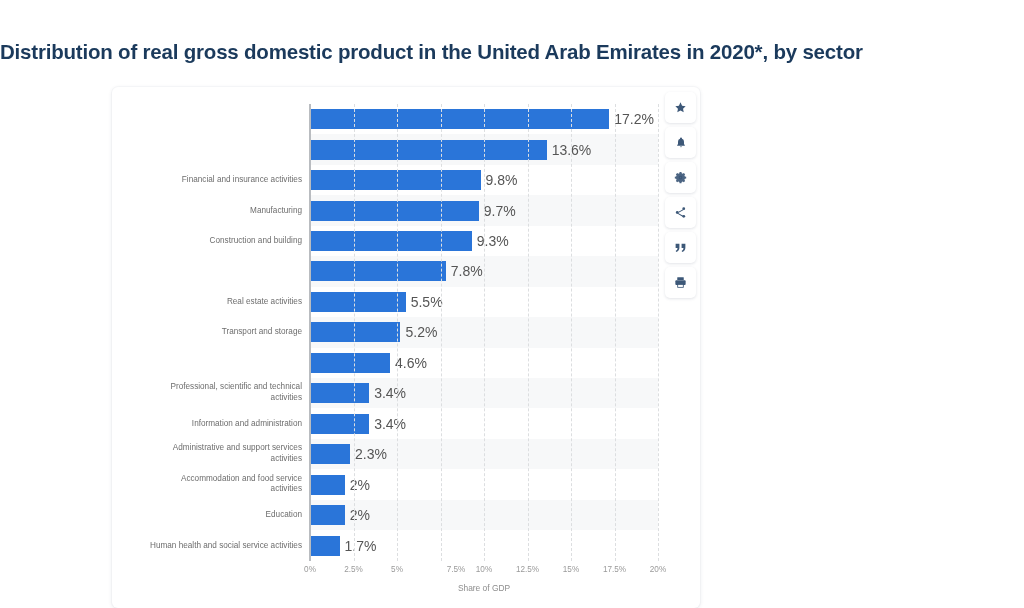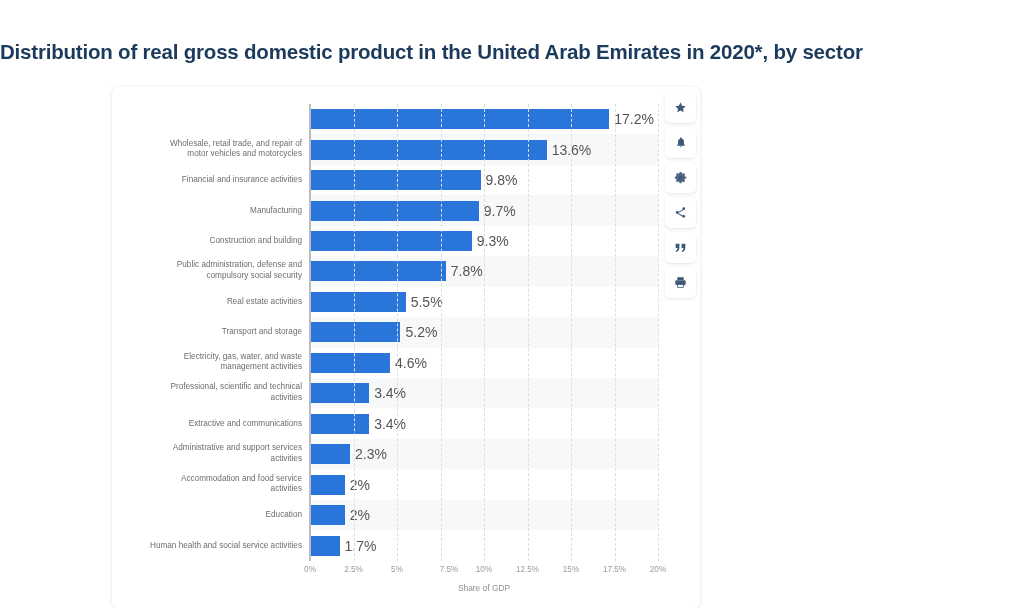--- a/index.html
+++ b/index.html
@@ -175,22 +175,20 @@
   <div id="plot-wrap">
 
     <div id="rows">
         <div class="row odd" style="top: 17px;">
           <div class="band"></div>
           <div class="bar" style="width: 299.28px; background: rgb(42, 117, 217);"></div>
           <div class="val-label" style="left: 502.28px;">17.2%</div>
         </div>
         <div class="row even" style="top: 47.45px;">
           <div class="band"></div>
-          <div class="cat-label">Wholesale, retail trade, and repair of
-motor vehicles and motorcycles</div>
           <div class="bar" style="width: 236.64px; background: rgb(42, 117, 217);"></div>
           <div class="val-label" style="left: 439.64px;">13.6%</div>
         </div>
         <div class="row odd" style="top: 77.9px;">
           <div class="band"></div>
           <div class="cat-label">Financial and insurance activities</div>
           <div class="bar" style="width: 170.52px; background: rgb(42, 117, 217);"></div>
           <div class="val-label" style="left: 373.52px;">9.8%</div>
         </div>
         <div class="row even" style="top: 108.35px;">
@@ -200,54 +198,50 @@
           <div class="val-label" style="left: 371.78px;">9.7%</div>
         </div>
         <div class="row odd" style="top: 138.8px;">
           <div class="band"></div>
           <div class="cat-label">Construction and building</div>
           <div class="bar" style="width: 161.82px; background: rgb(42, 117, 217);"></div>
           <div class="val-label" style="left: 364.82px;">9.3%</div>
         </div>
         <div class="row even" style="top: 169.25px;">
           <div class="band"></div>
-          <div class="cat-label">Public administration, defense and
-compulsory social security</div>
           <div class="bar" style="width: 135.72px; background: rgb(42, 117, 217);"></div>
           <div class="val-label" style="left: 338.72px;">7.8%</div>
         </div>
         <div class="row odd" style="top: 199.7px;">
           <div class="band"></div>
           <div class="cat-label">Real estate activities</div>
           <div class="bar" style="width: 95.7px; background: rgb(42, 117, 217);"></div>
           <div class="val-label" style="left: 298.7px; text-align: right;">5.5%</div>
         </div>
         <div class="row even" style="top: 230.15px;">
           <div class="band"></div>
           <div class="cat-label">Transport and storage</div>
           <div class="bar" style="width: 90.48px; background: rgb(42, 117, 217);"></div>
           <div class="val-label" style="left: 293.48px;">5.2%</div>
         </div>
         <div class="row odd" style="top: 260.6px;">
           <div class="band"></div>
-          <div class="cat-label">Electricity, gas, water, and waste
-management activities</div>
           <div class="bar" style="width: 80.04px; background: rgb(42, 117, 217);"></div>
           <div class="val-label" style="left: 283.04px;">4.6%</div>
         </div>
         <div class="row even" style="top: 291.05px;">
           <div class="band"></div>
           <div class="cat-label">Professional, scientific and technical
 activities</div>
           <div class="bar" style="width: 59.16px; background: rgb(42, 117, 217);"></div>
           <div class="val-label" style="left: 262.16px;">3.4%</div>
         </div>
         <div class="row odd" style="top: 321.5px;">
           <div class="band"></div>
-          <div class="cat-label">Extractive and communications</div>
+          <div class="cat-label">Information and administration</div>
           <div class="bar" style="width: 59.16px; background: rgb(42, 117, 217);"></div>
           <div class="val-label" style="left: 262.16px;">3.4%</div>
         </div>
         <div class="row even" style="top: 351.95px;">
           <div class="band"></div>
           <div class="cat-label">Administrative and support services
 activities</div>
           <div class="bar" style="width: 40.02px; background: rgb(42, 117, 217);"></div>
           <div class="val-label" style="left: 243.02px;">2.3%</div>
         </div>
@@ -281,21 +275,21 @@
         <div class="gline" style="left: 217.5px;"></div>
         <div class="gline" style="left: 261px;"></div>
         <div class="gline" style="left: 304.5px;"></div>
         <div class="gline" style="left: 348px;"></div>
       </div>
 
     <div id="xaxis" style="top: 477.75px;">
         <div class="xtick" style="left: 0px;">0%</div>
         <div class="xtick" style="left: 43.5px;">2.5%</div>
         <div class="xtick" style="left: 87px;">5%</div>
-        <div class="xtick" style="left: 139px; text-align: right;">7.5%</div>
+        <div class="xtick" style="left: 146px; text-align: right;">7.5%</div>
         <div class="xtick" style="left: 174px;">10%</div>
         <div class="xtick" style="left: 217.5px;">12.5%</div>
         <div class="xtick" style="left: 261px;">15%</div>
         <div class="xtick" style="left: 304.5px; text-align: center;">17.5%</div>
         <div class="xtick" style="left: 348px;">20%</div>
       </div>
     <div id="xaxis-title" style="top: 495.75px;">Share of GDP</div>
   </div>
 
   <div id="toolbar">

